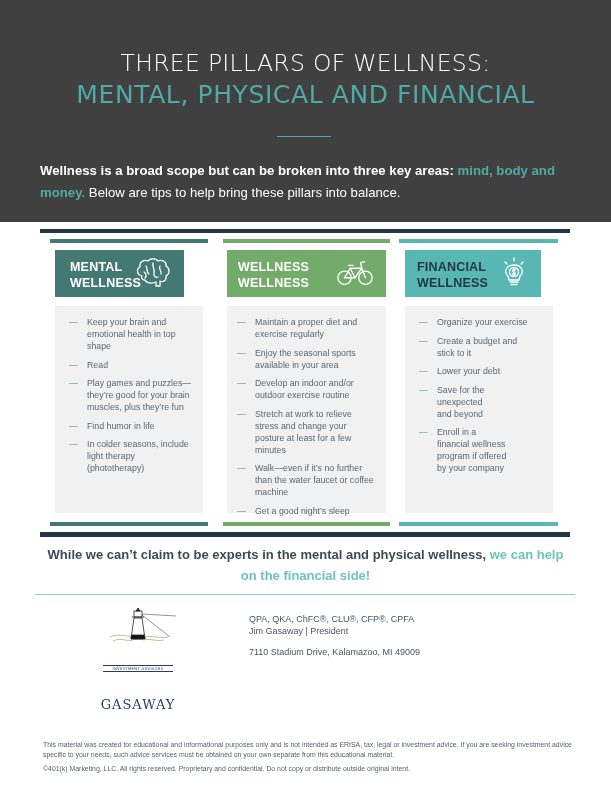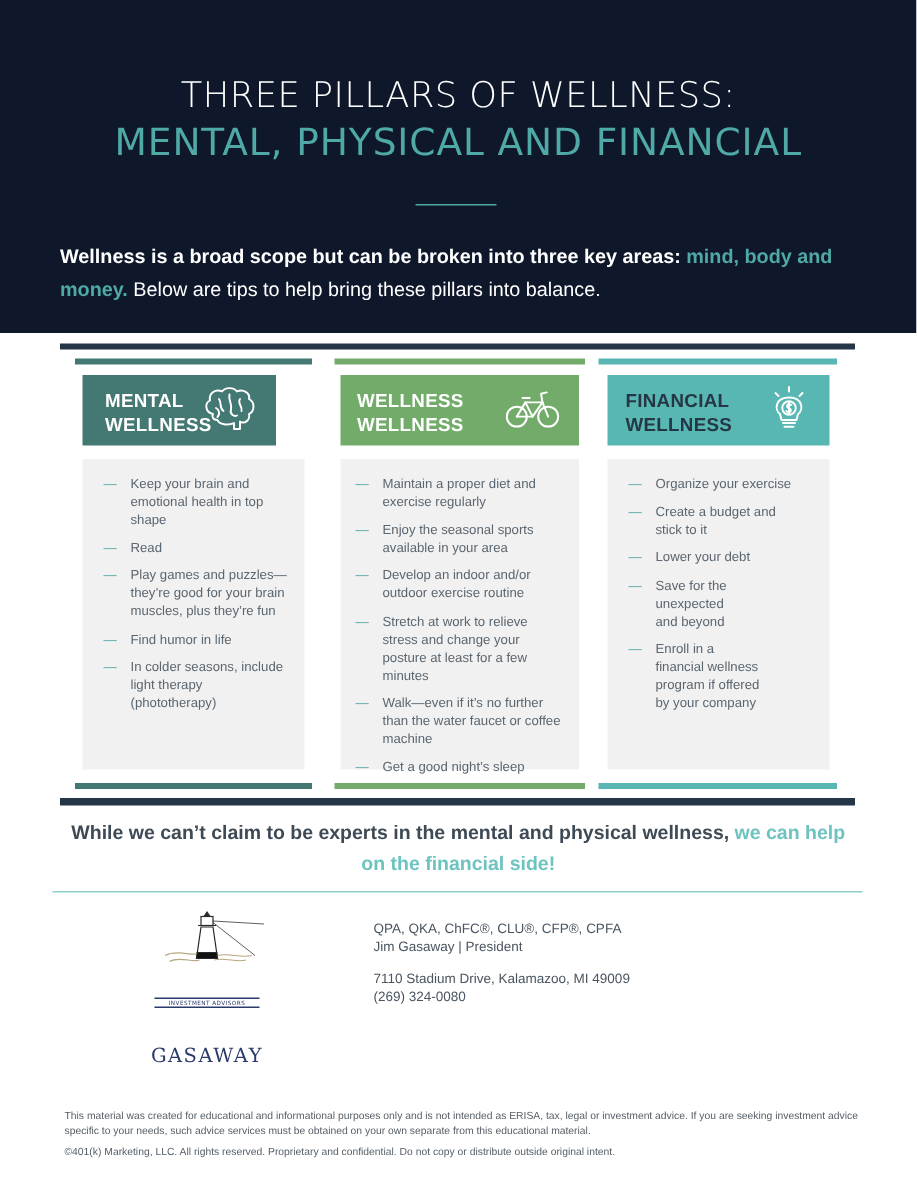--- a/index.html
+++ b/index.html
@@ -1,19 +1,19 @@
 <!DOCTYPE html>
 <html><head>
 <meta charset="utf-8">
 <style>
   * { box-sizing: border-box; margin: 0; padding: 0; }
   html, body { width: 611px; height: 790px; background: #ffffff; overflow: hidden; }
   body { font-family: "DejaVu Sans", "Liberation Sans", sans-serif; position: relative; color: #4a5560; }
 
-  .hero { position: absolute; left: 0; top: 0; width: 611px; height: 222px; background: #0f172a; }
+  .hero { position: absolute; left: 0; top: 0; width: 611px; height: 222px; background: #404040; }
   .hero-title-1 { position: absolute; top: 49px; left: 0; width: 611px; text-align: center; color: #ffffff; font-size: 23.5px; font-weight: 300; letter-spacing: 0.3px; font-family: "DejaVu Sans", sans-serif; }
   .hero-title-2 { position: absolute; top: 80px; left: 0; width: 611px; text-align: center; color: #4fa9a6; font-size: 25px; letter-spacing: 0.6px; font-family: "DejaVu Sans", sans-serif; }
   .hero-divider { position: absolute; top: 136px; left: 277px; width: 54px; height: 1px; background: #4fa9a6; }
   .hero-intro { position: absolute; top: 160px; left: 40px; width: 531px; color: #ffffff; font-size: 13.2px; line-height: 22px; font-family: "Liberation Sans", sans-serif; }
   .hero-intro b { font-weight: bold; }
   .hero-intro .accent { color: #4fa9a6; font-weight: bold; }
 
   .rule-dark { position: absolute; left: 40px; width: 530px; height: 4px; background: #253746; }
 
   .col-bar { position: absolute; height: 4px; }
@@ -98,21 +98,21 @@
     <li><span class="dash">—</span><span>Enjoy the seasonal sports available in your area</span></li>
     <li><span class="dash">—</span><span>Develop an indoor and/or outdoor exercise routine</span></li>
     <li><span class="dash">—</span><span>Stretch at work to relieve stress and change your posture at least for a few minutes</span></li>
     <li><span class="dash">—</span><span>Walk—even if it’s no further than the water faucet or coffee machine</span></li>
     <li><span class="dash">—</span><span>Get a good night’s sleep</span></li>
   </ul>
 </div>
 <div class="col-bar" style="left:223px;width:167px;top:522px;background:#72ab6a;"></div>
 
 <div class="col-bar" style="left:399px;width:159px;top:239px;background:#58b7b2;"></div>
-<div class="col-header" style="left:405px;width:148px;background:#58b7b2;color:#253746;">
+<div class="col-header" style="left:405px;width:136px;background:#58b7b2;color:#253746;">
   <div class="label" style="left:12px;">
       <div>FINANCIAL</div>
       <div>WELLNESS</div>
     </div>
   <svg class="icon" style="right:8px;" viewBox="0 0 38 34" fill="none" stroke="#ffffff" stroke-width="1.3" stroke-linecap="round" stroke-linejoin="round">
     <path d="M19 2 L19 5"></path>
     <path d="M10 6 L12 8"></path>
     <path d="M28 6 L26 8"></path>
     <path d="M13 20 C9 17 10 9 19 9 C28 9 29 17 25 20 L24 24 L14 24 Z"></path>
     <path d="M15 26 L23 26"></path>
@@ -152,19 +152,18 @@
   </svg>
   <div class="logo-text">GASAWAY</div>
   <div class="logo-sub">INVESTMENT ADVISORS</div>
 </div>
 
 <div class="contact">
   <div>QPA, QKA, ChFC®, CLU®, CFP®, CPFA</div>
   <div>Jim Gasaway  |  President</div>
   <div class="gap"></div>
   <div>7110 Stadium Drive, Kalamazoo, MI 49009</div>
-  <div>(269) 324-0080</div>
 </div>
 
 <div class="disclaimer">
   <div>This material was created for educational and informational purposes only and is not intended as ERISA, tax, legal or investment advice. If you are seeking investment advice specific to your needs, such advice services must be obtained on your own separate from this educational material.</div>
   <div class="copy">©401(k) Marketing, LLC.  All rights reserved. Proprietary and confidential.  Do not copy or distribute outside original intent.</div>
 </div>
 
 </body></html>

